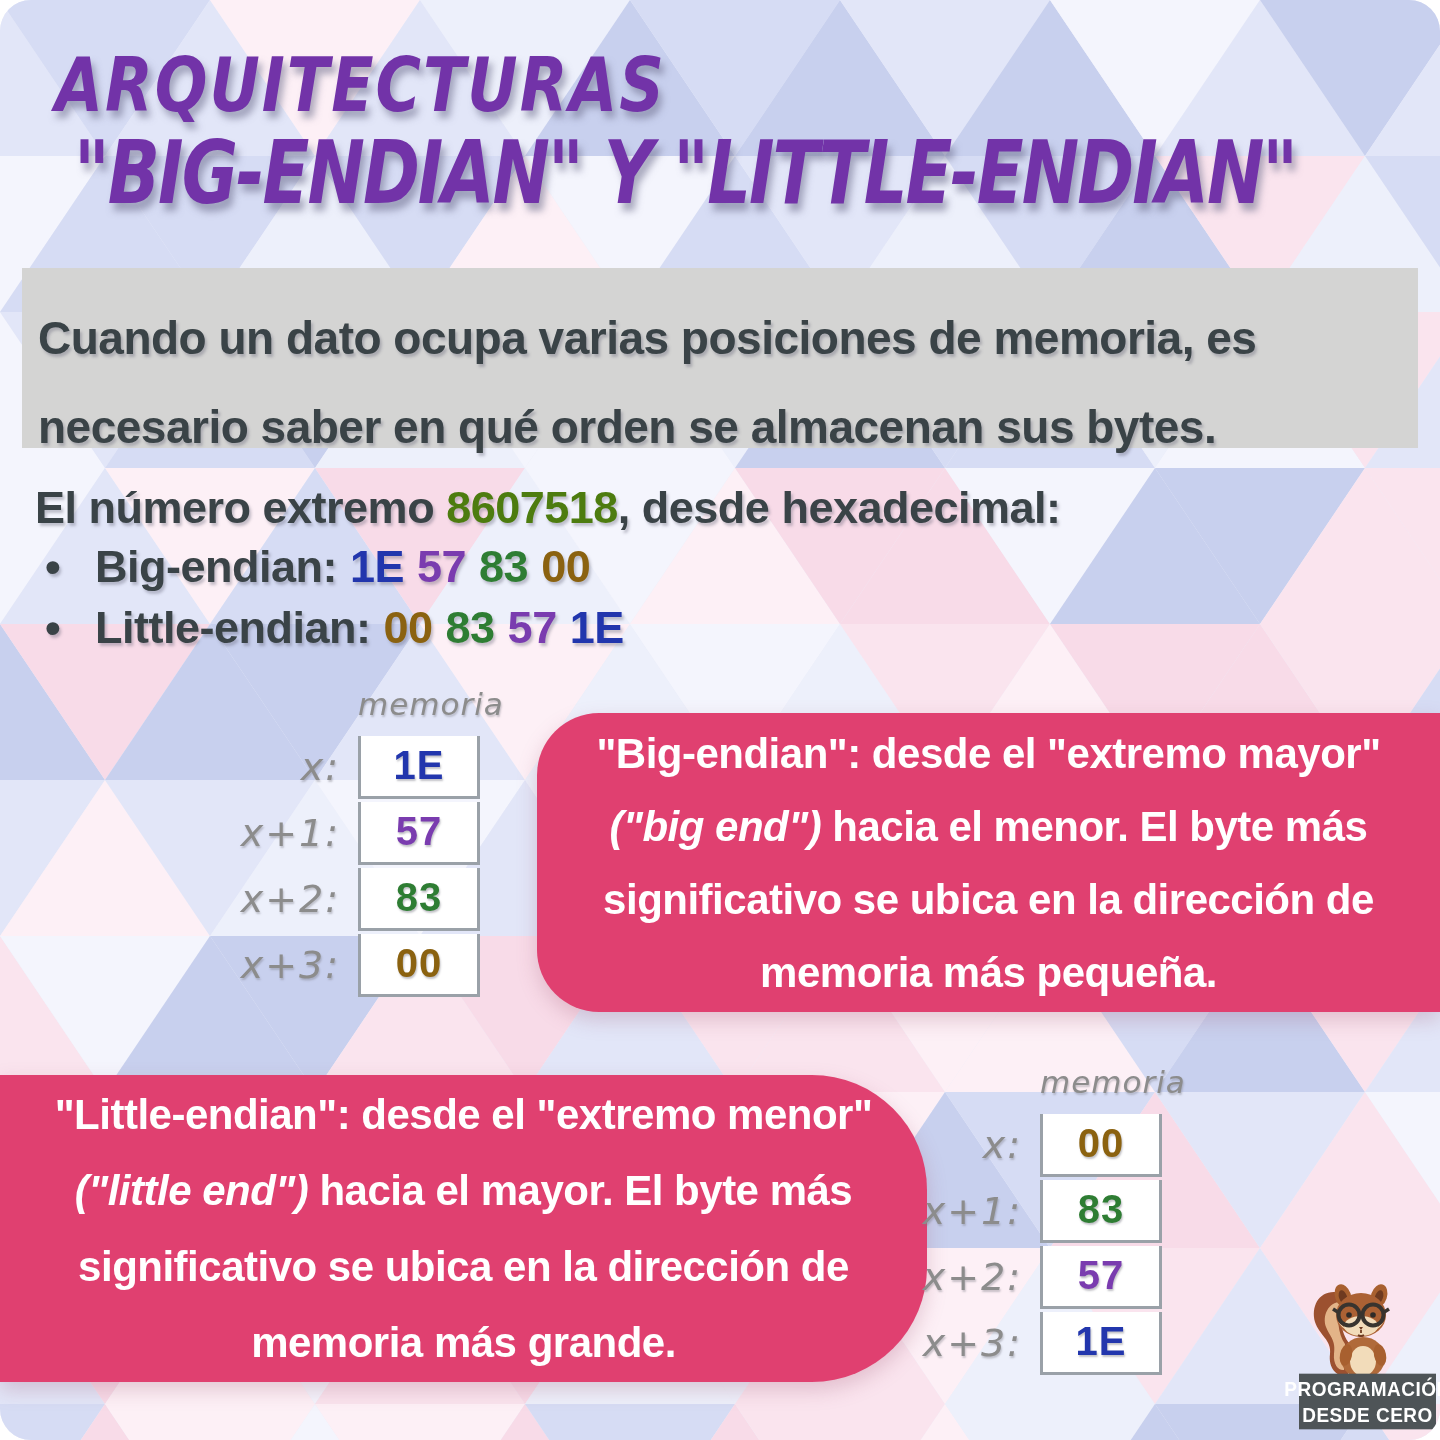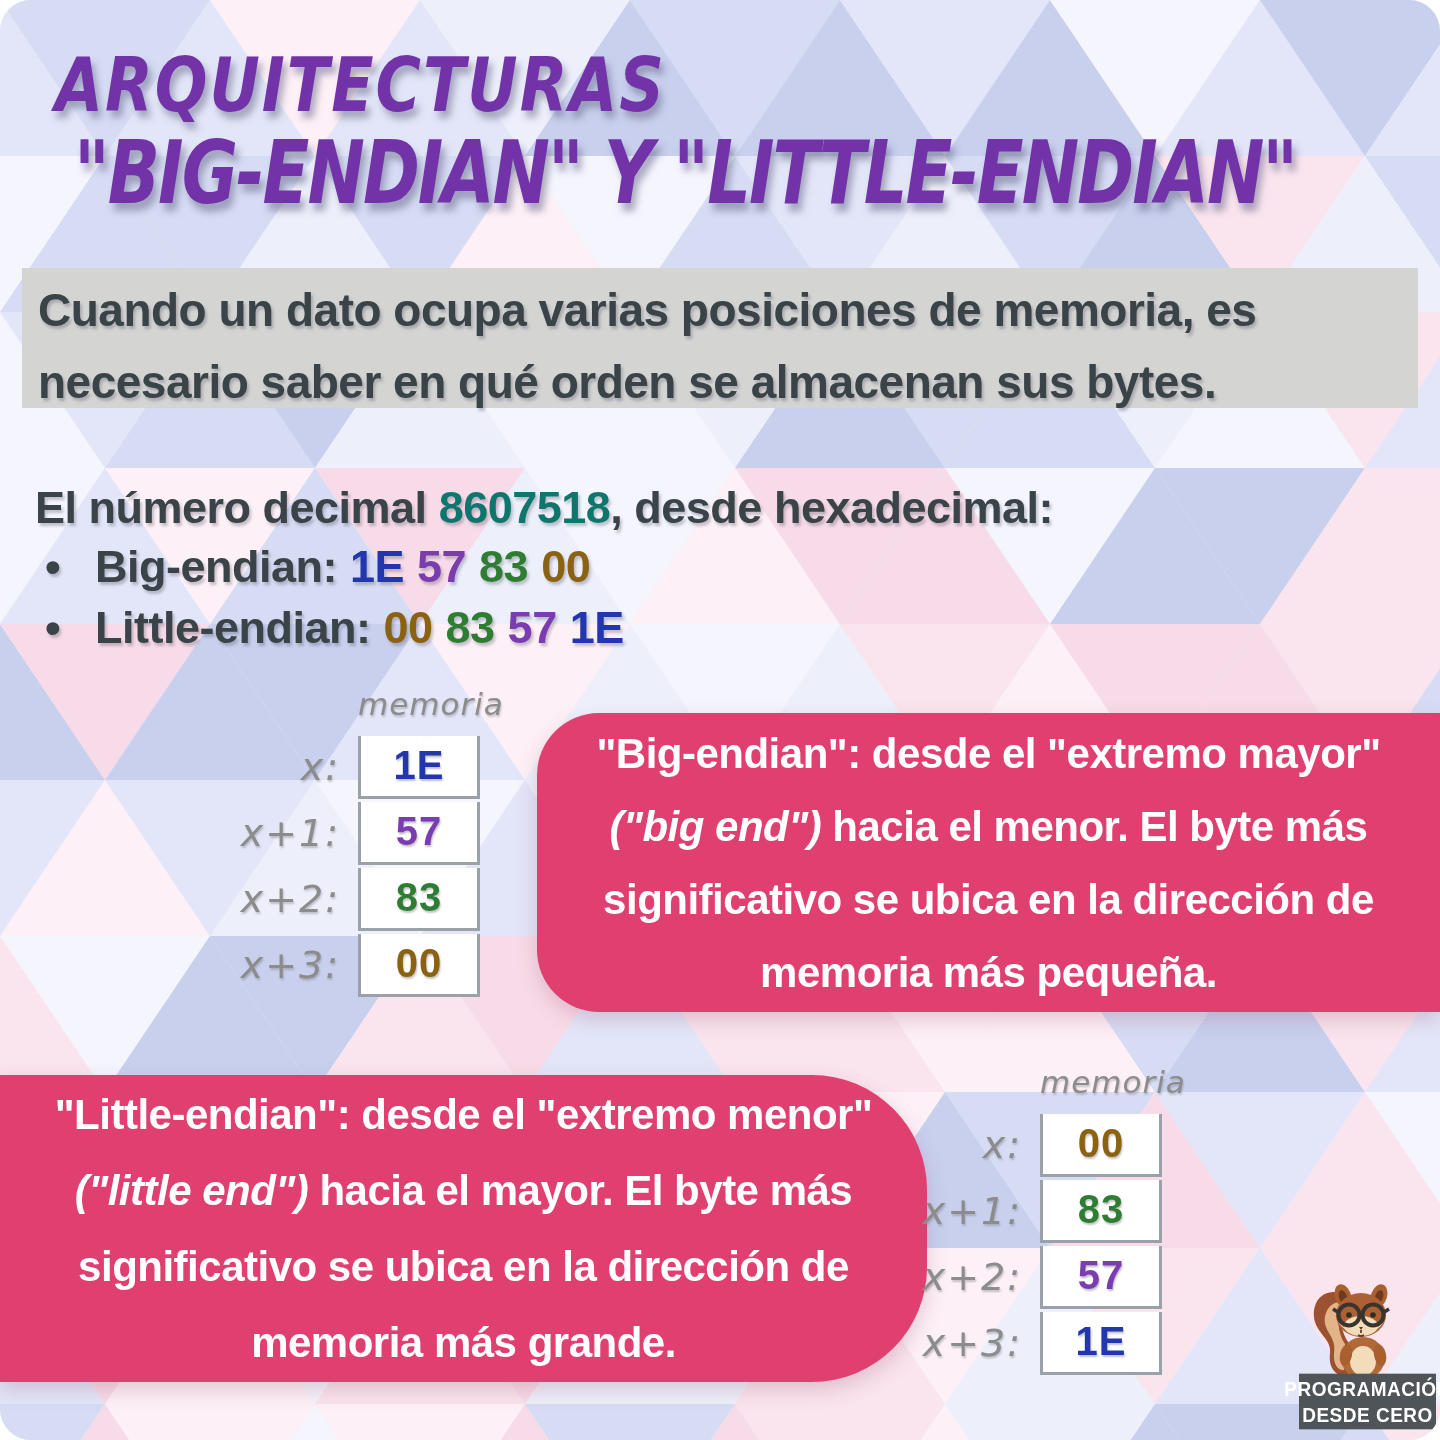--- a/index.html
+++ b/index.html
@@ -22,22 +22,22 @@
     position:absolute; left:74px; top:122px;
     font-family:"DejaVu Sans", sans-serif;
     font-weight:bold; font-style:italic;
     font-size:70px; letter-spacing:-2px;
     transform:scale(0.98,1.25); transform-origin:left top;
     text-shadow:4px 6px 7px rgba(110,110,140,.55);
     white-space:nowrap;
   }
   .graybox {
     position:absolute; left:22px; top:268px; width:1364px; height:128px;
-    padding:6px 16px;
-    font-size:46px; font-weight:bold; line-height:72px;
+    padding:26px 16px;
+    font-size:46px; font-weight:bold; line-height:89px;
     letter-spacing:-0.5px;
     text-shadow:2px 3px 3px rgba(90,90,110,.35);
   }
   .ex-line {
     position:absolute; left:35px; top:482px;
     font-size:45px; font-weight:bold; letter-spacing:-0.5px;
     text-shadow:2px 3px 3px rgba(90,90,110,.35);
     white-space:nowrap;
   }
   .bullet {
@@ -270,21 +270,21 @@
       <polygon points="1365,1404 1575,1404 1470,1560" fill="#fae4ee"></polygon>
       <polygon points="1470,1560 1680,1560 1575,1404" fill="#d6dcf4"></polygon>
     </svg>
 
   <div class="title1" style="color: rgb(114, 51, 168);">ARQUITECTURAS</div>
   <div class="title2" style="color: rgb(114, 51, 168);">"BIG-ENDIAN" Y "LITTLE-ENDIAN"</div>
 
   <div class="graybox" style="color: rgb(58, 67, 71); background-color: rgb(212, 212, 211);">Cuando un dato ocupa varias posiciones de memoria, es necesario saber en qué orden se almacenan sus bytes.</div>
 
   <div class="ex-line" style="color: rgb(58, 67, 71);">
-    <span>El número decimal </span><span style="color: #0f766e;">8607518</span><span>, desde hexadecimal:</span>
+    <span>El número extremo </span><span style="color: #4d7c0f;">8607518</span><span>, desde hexadecimal:</span>
   </div>
 
   <div class="bullet b1" style="color: rgb(58, 67, 71);">
     <span class="dot">•</span><span>Big-endian:</span><span class="byte" style="color: rgb(34, 54, 173);">1E</span><span class="byte" style="color: rgb(122, 60, 175);">57</span><span class="byte" style="color: rgb(46, 125, 51);">83</span><span class="byte" style="color: rgb(139, 98, 16);">00</span>
   </div>
 
   <div class="bullet b2" style="color: rgb(58, 67, 71);">
     <span class="dot">•</span><span>Little-endian:</span><span class="byte" style="color: rgb(139, 98, 16);">00</span><span class="byte" style="color: rgb(46, 125, 51);">83</span><span class="byte" style="color: rgb(122, 60, 175);">57</span><span class="byte" style="color: rgb(34, 54, 173);">1E</span>
   </div>
 

